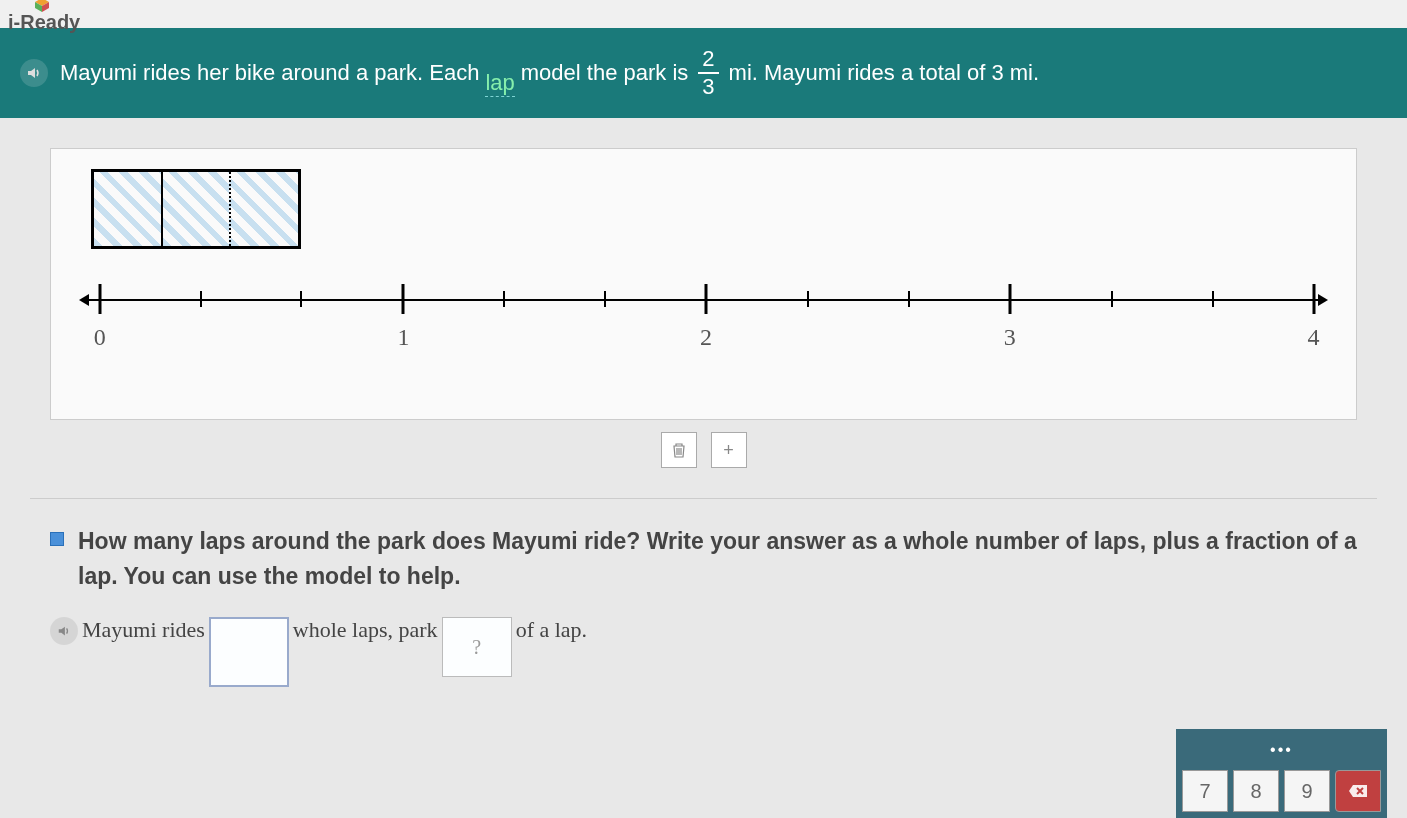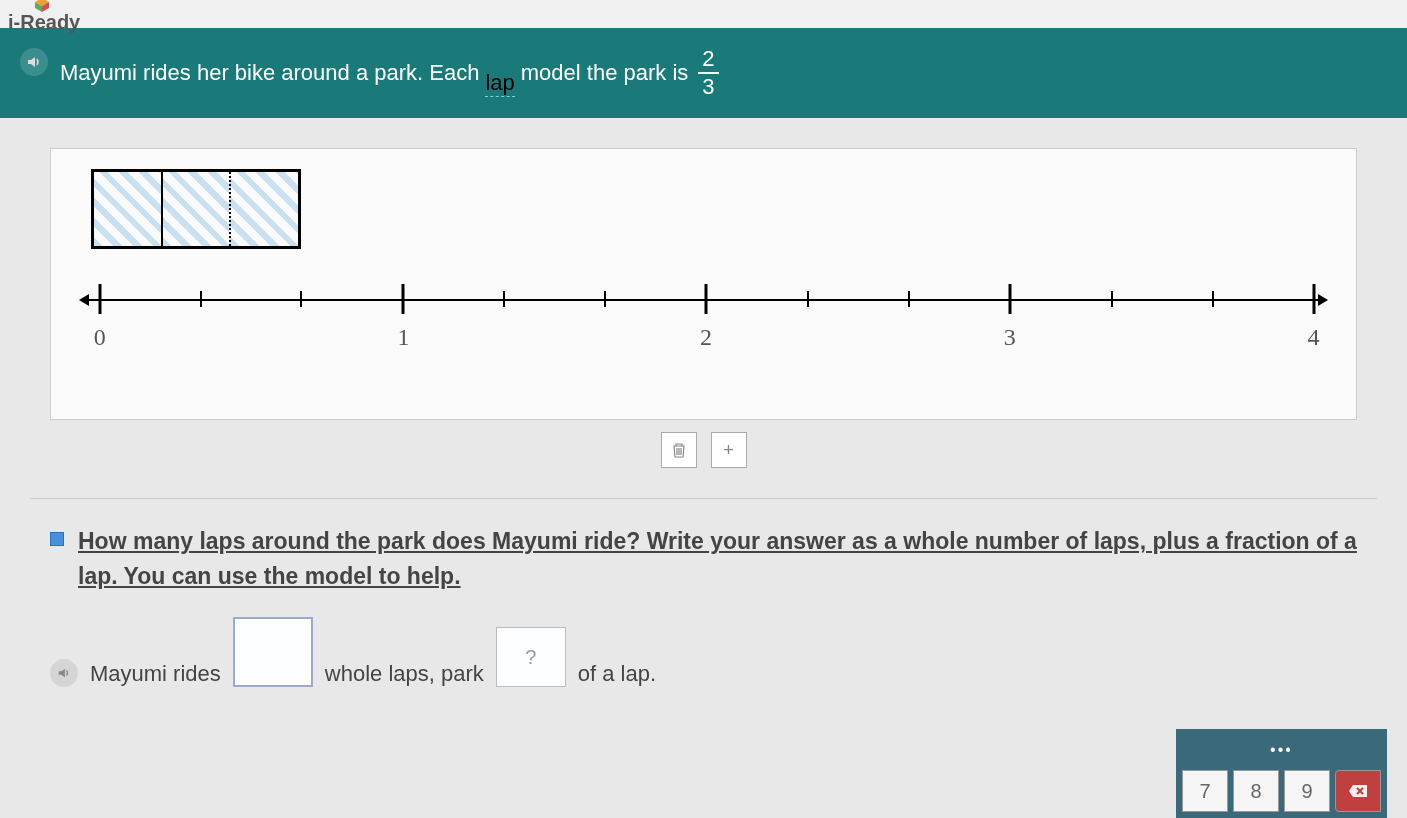--- a/index.html
+++ b/index.html
@@ -37,41 +37,42 @@
   color: #555;
   font-weight: bold;
   font-size: 18px;
   padding-right: 100px;
 }
 .problem-bar {
   background: #1a7a7a;
   color: #fff;
   padding: 20px 20px;
   display: flex;
+  align-items: center;
   font-size: 22px;
 }
 .speaker-icon-container {
   width: 28px;
   height: 28px;
   border-radius: 50%;
   background: rgba(255,255,255,0.15);
   display: flex;
   align-items: center;
   justify-content: center;
   margin-right: 12px;
   flex-shrink: 0;
 }
 .problem-text {
   display: flex;
   align-items: center;
   flex-wrap: wrap;
   gap: 6px;
 }
 .highlight-word {
-  color: #000000;
+  color: #86efac;
   border-bottom: 1px dashed #7fd4d4;
   cursor: pointer;
   margin-top: 20px;
 }
 .fraction {
   display: inline-flex;
   flex-direction: column;
   align-items: center;
   vertical-align: middle;
   margin: 0 4px;
@@ -180,29 +181,29 @@
   background: #4a90d9;
   border: 1px solid #2a70b9;
   margin-top: 8px;
   flex-shrink: 0;
 }
 .question-text {
   font-size: 23px;
   font-weight: bold;
   color: #444;
   line-height: 1.5;
-  text-decoration: underline;
 }
 .answer-row {
   display: flex;
-  align-items: flex-end;
-  gap: 12px;
+  align-items: flex-start;
+  gap: 4px;
   margin-top: 24px;
   font-size: 22px;
   color: #444;
+  font-family: Liberation Serif, serif;
 }
 .speaker-icon-gray {
   width: 28px;
   height: 28px;
   border-radius: 50%;
   background: rgba(0,0,0,0.08);
   display: flex;
   align-items: center;
   justify-content: center;
   flex-shrink: 0;
@@ -287,20 +288,21 @@
       </svg>
   </div>
   <div class="problem-text">
     <span>Mayumi rides her bike around a park. Each</span>
     <span class="highlight-word">lap</span>
     <span>model the park is</span>
     <span class="fraction">
       <span class="num">2</span>
       <span class="den">3</span>
     </span>
+    <span>mi. Mayumi rides a total of 3 mi.</span>
   </div>
 </div>
 
 <div class="work-area">
   <div class="model-container">
     <div class="bar-model">
       <div class="bar-third solid-border"></div>
       <div class="bar-third dashed-border"></div>
       <div class="bar-third"></div>
     </div>

